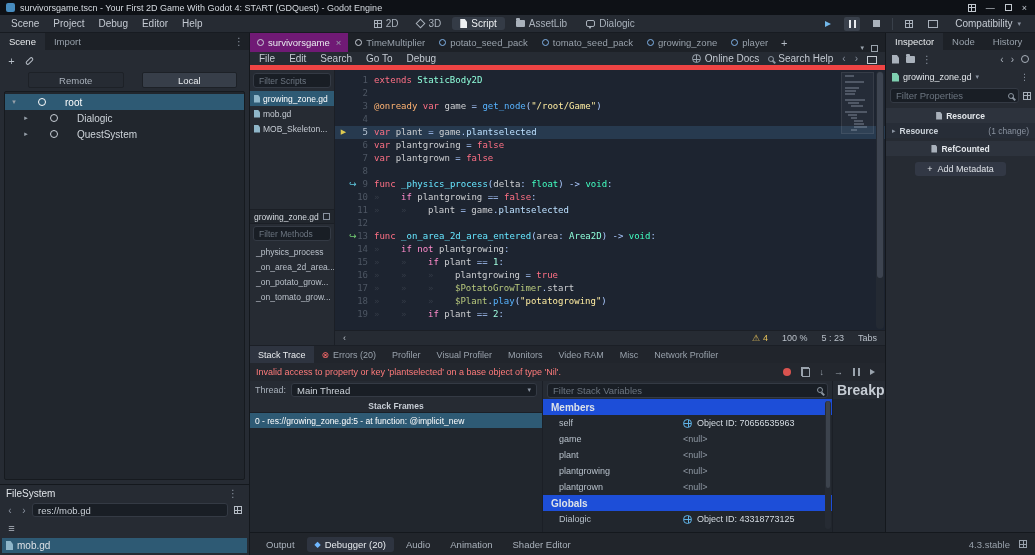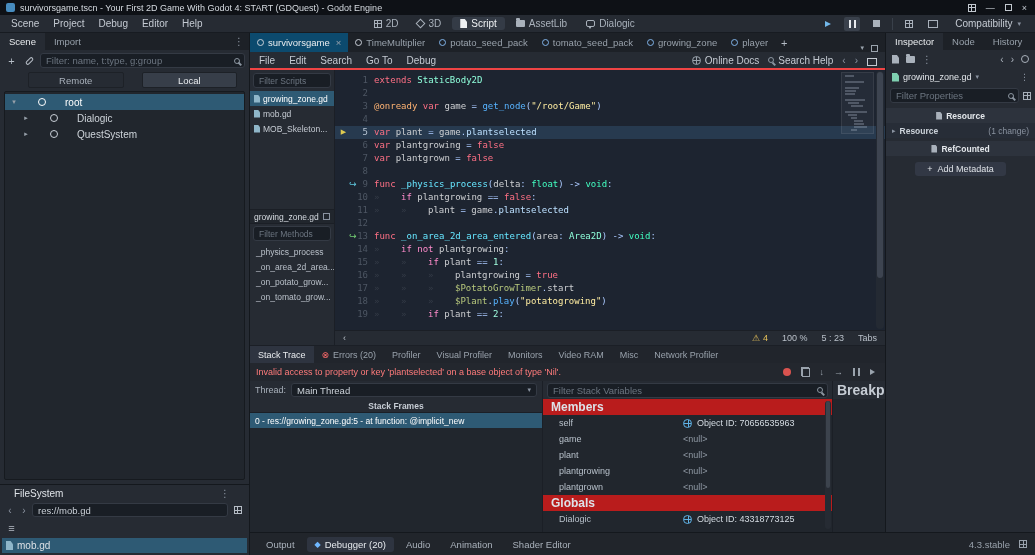--- a/index.html
+++ b/index.html
@@ -80,39 +80,39 @@
 .remote-local{position:absolute;left:16px;top:38px;right:0;height:18px;display:flex;gap:18px;padding:1px 12px}
 .rl-btn{flex:1;display:flex;align-items:center;justify-content:center;background:#262b33;border:1px solid #1d2127;border-radius:2px;color:#a9b1bb;font-size:9.5px}
 .rl-btn.active{background:#373e49;color:#e8ebee}
 .scene-tree{position:absolute;left:4px;right:4px;top:58px;bottom:75px;background:#21262d;border:1px solid #161a1f;border-radius:2px;padding-top:2px;overflow:hidden}
 .tree-row{display:flex;align-items:center;height:16px;gap:19px;color:#ced4da;white-space:nowrap}
 .tree-row.selected{background:#2e5a74;color:#fff}
 .tree-arrow{width:10px;text-align:center;color:#97a0aa;font-size:7px}
 
 
 .fs-panel{position:absolute;left:0;right:0;bottom:0;height:71px;background:#262b33;border-top:1px solid #14181d}
-.fs-header{display:flex;align-items:center;height:16px;padding:0 14px;color:#dfe3e8}
+.fs-header{display:flex;align-items:center;height:16px;padding:0 6px;color:#dfe3e8}
 .fs-nav{display:flex;align-items:center;height:18px;gap:2px;padding:0 4px;color:#a9b1bb}
 .fs-chev{width:12px;text-align:center;color:#8a93a0}
 .fs-path{flex:1;height:14px;background:#191e25;border:1px solid #343a44;border-radius:3px;display:flex;align-items:center;padding:0 5px;color:#c9cfd6;font-size:9.5px}
 .fs-filter{display:flex;align-items:center;height:18px;gap:3px;padding:0 4px}
 .fs-list{position:absolute;left:2px;right:2px;top:53px;bottom:0;overflow:hidden}
 .fs-row{display:flex;align-items:center;height:15px;gap:4px;padding:0 4px;color:#dbe0e5;white-space:nowrap}
 .fs-row.selected{background:#2e5a74}
 
 
 .center{position:absolute;left:250px;top:33px;width:635px;height:499px;background:#262b33}
 .scene-tabstrip{position:absolute;left:0;top:0;right:0;height:19px;background:#1d2127;display:flex;align-items:flex-end}
 .scene-tab{display:flex;align-items:center;gap:4px;height:19px;padding:0 7px;color:#98a1ab;font-size:9.5px;white-space:nowrap}
-.scene-tab.active{background:#0c4a6e;color:#e9ecef}
+.scene-tab.active{background:#701a75;color:#e9ecef}
 .scene-tab .close{color:#9aa3ad;margin-left:2px}
 .tab-add{padding:0 6px;height:19px;display:flex;align-items:center;color:#b6bdc6;font-size:11px}
 .tabstrip-right{margin-left:auto;display:flex;align-items:center;gap:7px;padding:0 7px;color:#9aa3ad}
 
-.script-menubar{position:absolute;left:0;top:19px;right:0;height:18px;display:flex;align-items:center;padding:0 2px;border-bottom:2px solid #ef4444}
+.script-menubar{position:absolute;left:0;top:19px;right:0;height:18px;display:flex;align-items:center;padding:0 2px;border-bottom:5px solid #ef4444}
 .sm-right{margin-left:auto;display:flex;align-items:flex-end;gap:9px;color:#c4cad2;padding-right:6px}
 .sm-link{display:flex;align-items:center;gap:4px}
 .sm-chev{color:#8a93a0}
 
 .script-side{position:absolute;left:0;top:37px;width:85px;height:275px;border-right:1px solid #1b1f26;background:#262b33}
 .ss-filter{position:absolute;left:3px;right:3px;height:15px;display:flex}
 .ss-filter input{padding-right:12px;font-size:8.5px}
 .ss-f1{top:3px}.ss-f2{top:156px}
 .ss-list{position:absolute;left:0;right:0;top:21px}
 .ss-row{display:flex;align-items:center;gap:3px;height:15px;padding:0 4px;color:#c6ccd4;font-size:8.5px;white-space:nowrap;overflow:hidden}
@@ -161,21 +161,21 @@
 .dbg-left{position:absolute;left:0;top:0;width:293px;bottom:0;border-right:1px solid #1b1f26}
 .thread-row{display:flex;align-items:center;height:18px;gap:5px;padding:0 5px;color:#a9b1bb;font-size:9px}
 .stack-well{position:absolute;left:0;right:0;top:18px;bottom:0;background:#21262d}
 .stack-header{height:14px;background:#262b33;border-bottom:1px solid #1b1f26;display:flex;align-items:center;justify-content:center;color:#c6ccd4;font-size:8.5px;font-weight:bold}
 .stack-frame{display:flex;align-items:center;height:15px;padding:0 5px;font-size:8.5px;color:#fff;white-space:nowrap}
 .stack-frame.selected{background:#2e5a74}
 .dbg-right{position:absolute;left:293px;right:0;top:0;bottom:0}
 .vars-zone{position:absolute;left:0;right:53px;top:0;bottom:0}
 .vars-filter-row{display:flex;align-items:center;height:18px;padding:0 4px}
 .vars-table{position:absolute;left:0;right:0;top:18px;bottom:0;background:#21262d;overflow:hidden}
-.var-group-header{height:16px;background:#b91c1c;display:flex;align-items:center;padding:0 8px;color:#dde2e8;font-weight:bold;font-size:12px}
+.var-group-header{height:16px;background:#1d4ed8;display:flex;align-items:center;padding:0 8px;color:#dde2e8;font-weight:bold;font-size:10px}
 .var-row{display:flex;align-items:center;height:16px;font-size:9px;color:#b7c0ca}
 .var-name{padding-left:16px;width:140px;flex:0 0 auto}
 .var-value{display:flex;align-items:center;gap:5px;color:#8f98a3}
 .var-value.object{color:#d3dae1}
 .vars-scroll{position:absolute;right:1px;top:20px;bottom:3px;width:6px;background:#262b33;border-radius:3px}
 .vars-thumb{position:absolute;left:1px;right:1px;top:0;height:68%;background:#3c434d;border-radius:3px}
 .bp-sliver{position:absolute;right:0;top:0;width:53px;bottom:0;border-left:1px solid #1b1f26}
 .bp-header{height:18px;display:flex;align-items:center;padding:0 4px;color:#c6ccd4;font-size:14px;font-weight:bold;white-space:nowrap;overflow:hidden}
 .bp-well{position:absolute;left:0;right:0;top:18px;bottom:0;background:#21262d}
 
@@ -278,24 +278,20 @@
           <div class="dock-tab active">Scene</div>
           <div class="dock-tab">Import</div>
         </div>
       <span class="dots">⋮</span>
     </div>
     <div class="scene-toolbar">
       <span class="tool-btn">+</span>
       <span class="tool-btn">
           <span class="i-link"></span>
         </span>
-      <div class="input-wrap">
-        <input class="gd-input" placeholder="Filter: name, t:type, g:group" style="">
-        <span class="i-search"></span>
-      </div>
     </div>
     <div id="remote-local" class="remote-local">
         <div class="rl-btn">Remote</div>
         <div class="rl-btn active">Local</div>
       </div>
     <div id="scene-tree" class="scene-tree">
         <div class="tree-row selected" style="padding-left: 4px;">
           <span class="tree-arrow">▾</span>
           <span class="i-node" style="color: rgb(255, 255, 255);"></span>
           <span>root</span>

